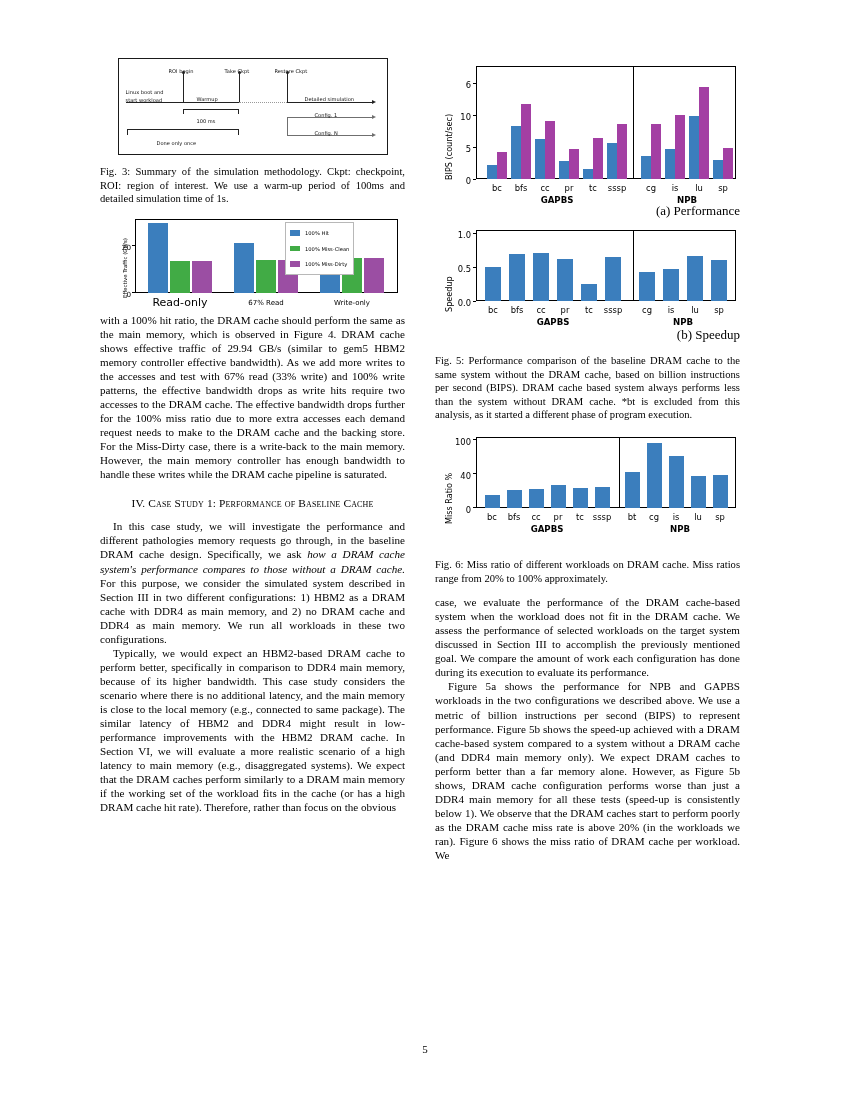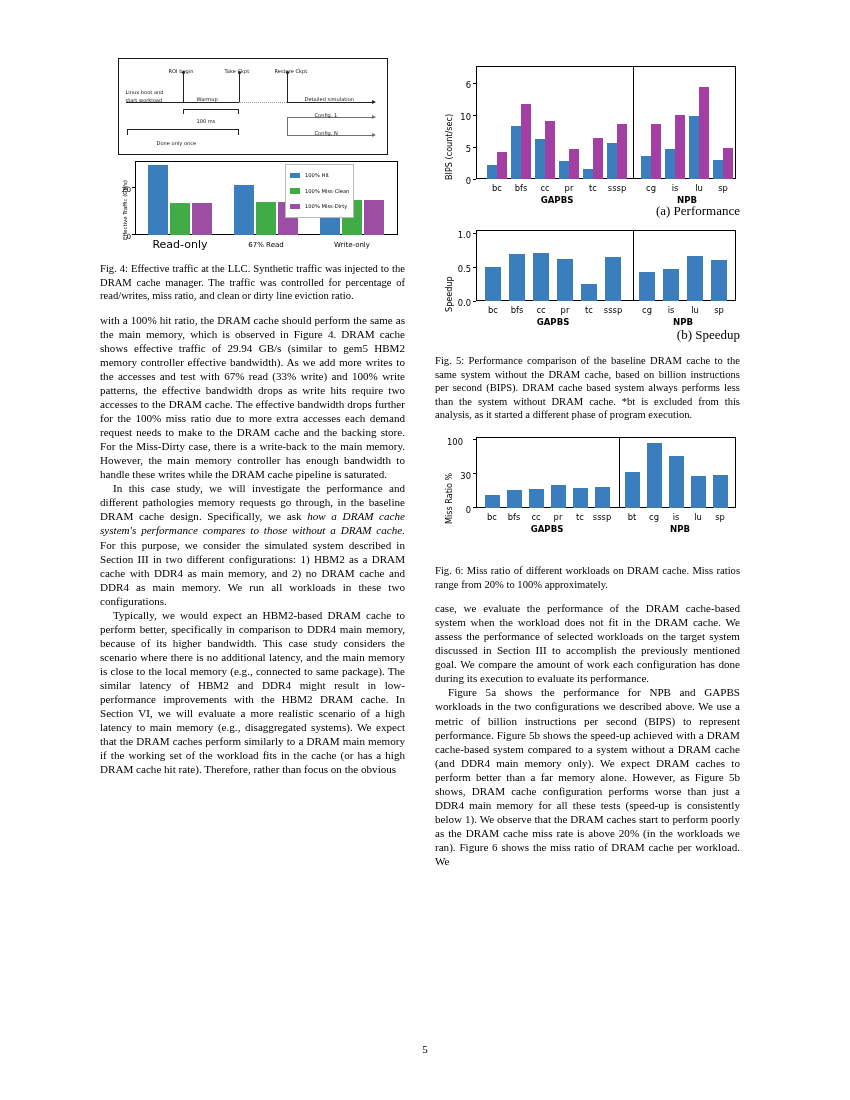--- a/index.html
+++ b/index.html
@@ -130,20 +130,21 @@
         <div class="f3t" style="left:196px; top:67px;">Config. N</div>
         <div class="f3gray" style="left:168px; top:58px; width:1px; height:19px;"></div>
 
         <div class="f3line" style="left:8px; top:70px; width:112px; height:1px;"></div>
         <div class="f3line" style="left:8px; top:70px; width:1px; height:6px;"></div>
         <div class="f3line" style="left:119px; top:70px; width:1px; height:6px;"></div>
         <div class="f3t" style="left:38px; top:77px;">Done only once</div>
       </div>
     </div>
 
+    <p class="caption">Fig. 3: Summary of the simulation methodology. Ckpt: checkpoint, ROI: region of interest. We use a warm-up period of 100ms and detailed simulation time of 1s.</p>
 
     <div class="figbox chart" style="height:97px;">
 
       <div class="ylab" style="left:18px; top:82px; font-size:5.4px;">Effective Traffic (GB/s)</div>
 
       <div class="ytick" style="left:0px; top:25px; width:31px; font-size:7.2px;">20</div>
       <div class="ytick" style="left:0px; top:72px; width:31px; font-size:7.2px;">0</div>
       <div class="ytickmark" style="left:32px; top:29px;"></div>
       <div class="ytickmark" style="left:32px; top:76px;"></div>
 
@@ -174,24 +175,24 @@
           <span class="legsw" style="background:#41ab45; width:10px; height:5.5px;"></span>
           <span style="font-size:5.2px;">100% Miss-Clean</span>
         </div>
         <div class="legrow">
           <span class="legsw" style="background:#9b4ea3; width:10px; height:5.5px;"></span>
           <span style="font-size:5.2px;">100% Miss-Dirty</span>
         </div>
       </div>
     </div>
 
-    <p class="caption">Fig. 4: Effective traffic at the LLC. Synthetic traffic was injected to the DRAM cache manager. The traffic was controlled for percentage of read/writes, miss ratio, and clean or dirty line eviction ratio.</p>
 
     <p class="noindent">with a 100% hit ratio, the DRAM cache should perform the same as the main memory, which is observed in Figure 4. DRAM cache shows effective traffic of 29.94 GB/s (similar to gem5 HBM2 memory controller effective bandwidth). As we add more writes to the accesses and test with 67% read (33% write) and 100% write patterns, the effective bandwidth drops as write hits require two accesses to the DRAM cache. The effective bandwidth drops further for the 100% miss ratio due to more extra accesses each demand request needs to make to the DRAM cache and the backing store. For the Miss-Dirty case, there is a write-back to the main memory. However, the main memory controller has enough bandwidth to handle these writes while the DRAM cache pipeline is saturated.</p>
 
+    <p class="sec-head">IV.  Case Study 1: Performance of Baseline Cache</p>
 
     <p><span>In this case study, we will investigate the performance and different pathologies memory requests go through, in the baseline DRAM cache design. Specifically, we ask </span><span class="it">how a DRAM cache system's performance compares to those without a DRAM cache.</span><span> For this purpose, we consider the simulated system described in Section III in two different configurations: 1) HBM2 as a DRAM cache with DDR4 as main memory, and 2) no DRAM cache and DDR4 as main memory. We run all workloads in these two configurations.</span></p>
 
     <p>Typically, we would expect an HBM2-based DRAM cache to perform better, specifically in comparison to DDR4 main memory, because of its higher bandwidth. This case study considers the scenario where there is no additional latency, and the main memory is close to the local memory (e.g., connected to same package). The similar latency of HBM2 and DDR4 might result in low-performance improvements with the HBM2 DRAM cache. In Section VI, we will evaluate a more realistic scenario of a high latency to main memory (e.g., disaggregated systems). We expect that the DRAM caches perform similarly to a DRAM main memory if the working set of the workload fits in the cache (or has a high DRAM cache hit rate). Therefore, rather than focus on the obvious</p>
   </div>
 
   <div class="col col-right">
 
     <div class="figbox chart" style="height:160px;">
       <div class="ylab" style="left:7px; top:122px; font-size:8.1px;">BIPS (count/sec)</div>
@@ -298,22 +299,22 @@
       <div class="grouplab" style="left:218px; top:91px; width:60px;">NPB</div>
 
       <div class="subcap" style="top:104px;">(b) Speedup</div>
     </div>
 
     <p class="caption" style="margin-top:10px;"><span>Fig. 5: Performance comparison of the baseline DRAM cache to the same system without the DRAM cache, based on billion instructions per second (BIPS). DRAM cache based system always performs less than the system without DRAM cache. *bt is excluded from this analysis, as it started a different phase of program execution.</span></p>
 
     <div class="figbox chart" style="height:118px; margin-top:2px;">
       <div class="ylab" style="left:7px; top:92px; font-size:8.1px;">Miss Ratio %</div>
 
-      <div class="ytick" style="left:4px; top:3px;  width:32px;text-align:center;">100</div>
-      <div class="ytick" style="left:4px; top:37px; width:32px;">30</div>
+      <div class="ytick" style="left:4px; top:3px;  width:32px;">100</div>
+      <div class="ytick" style="left:4px; top:37px; width:32px;">40</div>
       <div class="ytick" style="left:4px; top:71px; width:32px;">0</div>
       <div class="ytickmark" style="left:38px; top:7.5px;"></div>
       <div class="ytickmark" style="left:38px; top:41.5px;"></div>
       <div class="ytickmark" style="left:38px; top:75.5px;"></div>
 
       <div class="plotbox" style="left:41px; top:5px; width:260px; height:71px;"></div>
 
       <div class="bar" style="left:50px;  bottom:42px; width:15px; height:12.8px; background:#3b7ebd;"></div>
       <div class="bar" style="left:72px;  bottom:42px; width:15px; height:18.4px; background:#3b7ebd;"></div>
       <div class="bar" style="left:94px;  bottom:42px; width:15px; height:19.4px; background:#3b7ebd;"></div>
@@ -338,21 +339,21 @@
       <div class="xtick" style="left:182px; top:78px; width:30px;">bt</div>
       <div class="xtick" style="left:204px; top:78px; width:30px;">cg</div>
       <div class="xtick" style="left:226px; top:78px; width:30px;">is</div>
       <div class="xtick" style="left:248px; top:78px; width:30px;">lu</div>
       <div class="xtick" style="left:270px; top:78px; width:30px;">sp</div>
 
       <div class="grouplab" style="left:82px;  top:90px; width:60px;">GAPBS</div>
       <div class="grouplab" style="left:215px; top:90px; width:60px;">NPB</div>
     </div>
 
-    <p class="caption" style="margin-top:14px;">Fig. 6: Miss ratio of different workloads on DRAM cache. Miss ratios range from 20% to 100% approximately.</p>
+    <p class="caption" style="margin-top:8px;">Fig. 6: Miss ratio of different workloads on DRAM cache. Miss ratios range from 20% to 100% approximately.</p>
 
     <p class="noindent">case, we evaluate the performance of the DRAM cache-based system when the workload does not fit in the DRAM cache. We assess the performance of selected workloads on the target system discussed in Section III to accomplish the previously mentioned goal. We compare the amount of work each configuration has done during its execution to evaluate its performance.</p>
 
 
     <p>Figure 5a shows the performance for NPB and GAPBS workloads in the two configurations we described above. We use a metric of billion instructions per second (BIPS) to represent performance. Figure 5b shows the speed-up achieved with a DRAM cache-based system compared to a system without a DRAM cache (and DDR4 main memory only). We expect DRAM caches to perform better than a far memory alone. However, as Figure 5b shows, DRAM cache configuration performs worse than just a DDR4 main memory for all these tests (speed-up is consistently below 1). We observe that the DRAM caches start to perform poorly as the DRAM cache miss rate is above 20% (in the workloads we ran). Figure 6 shows the miss ratio of DRAM cache per workload. We</p>
   </div>
 
   <div class="pageno">5</div>
 </div>
 

